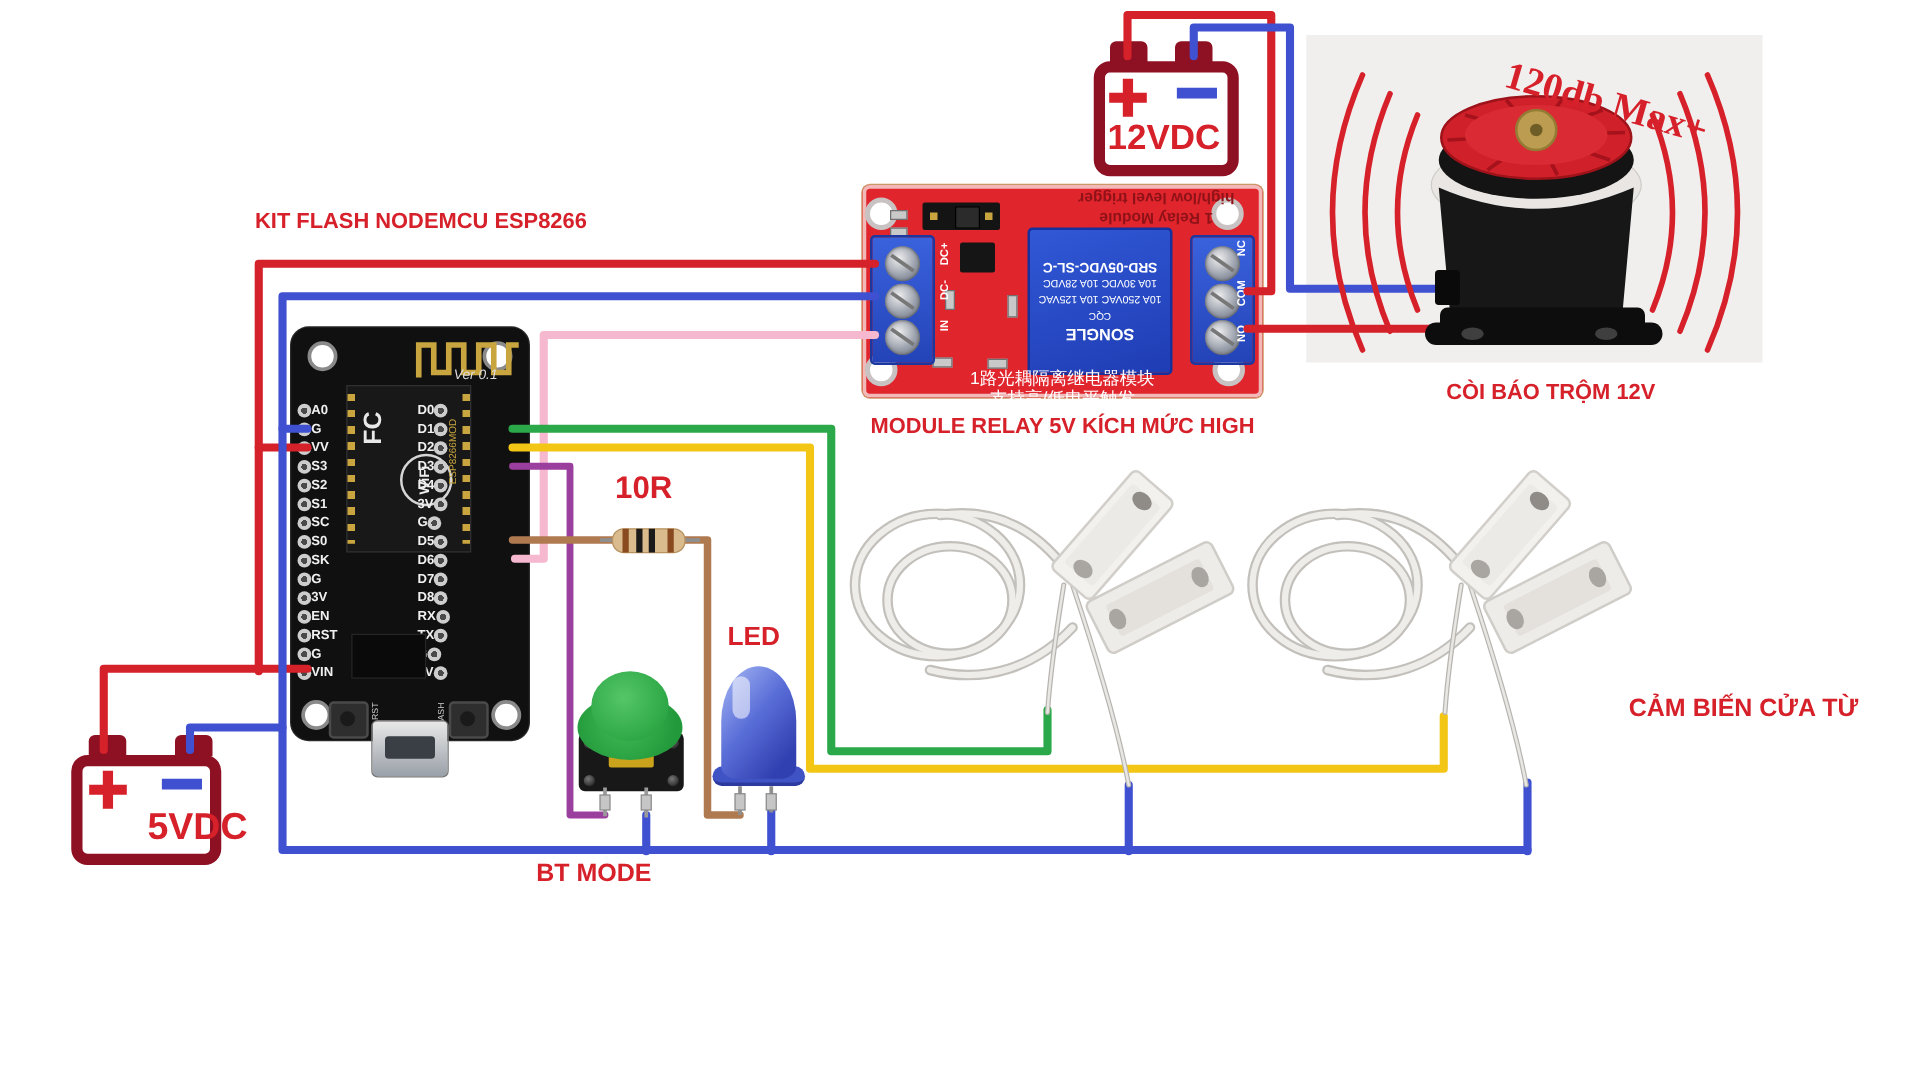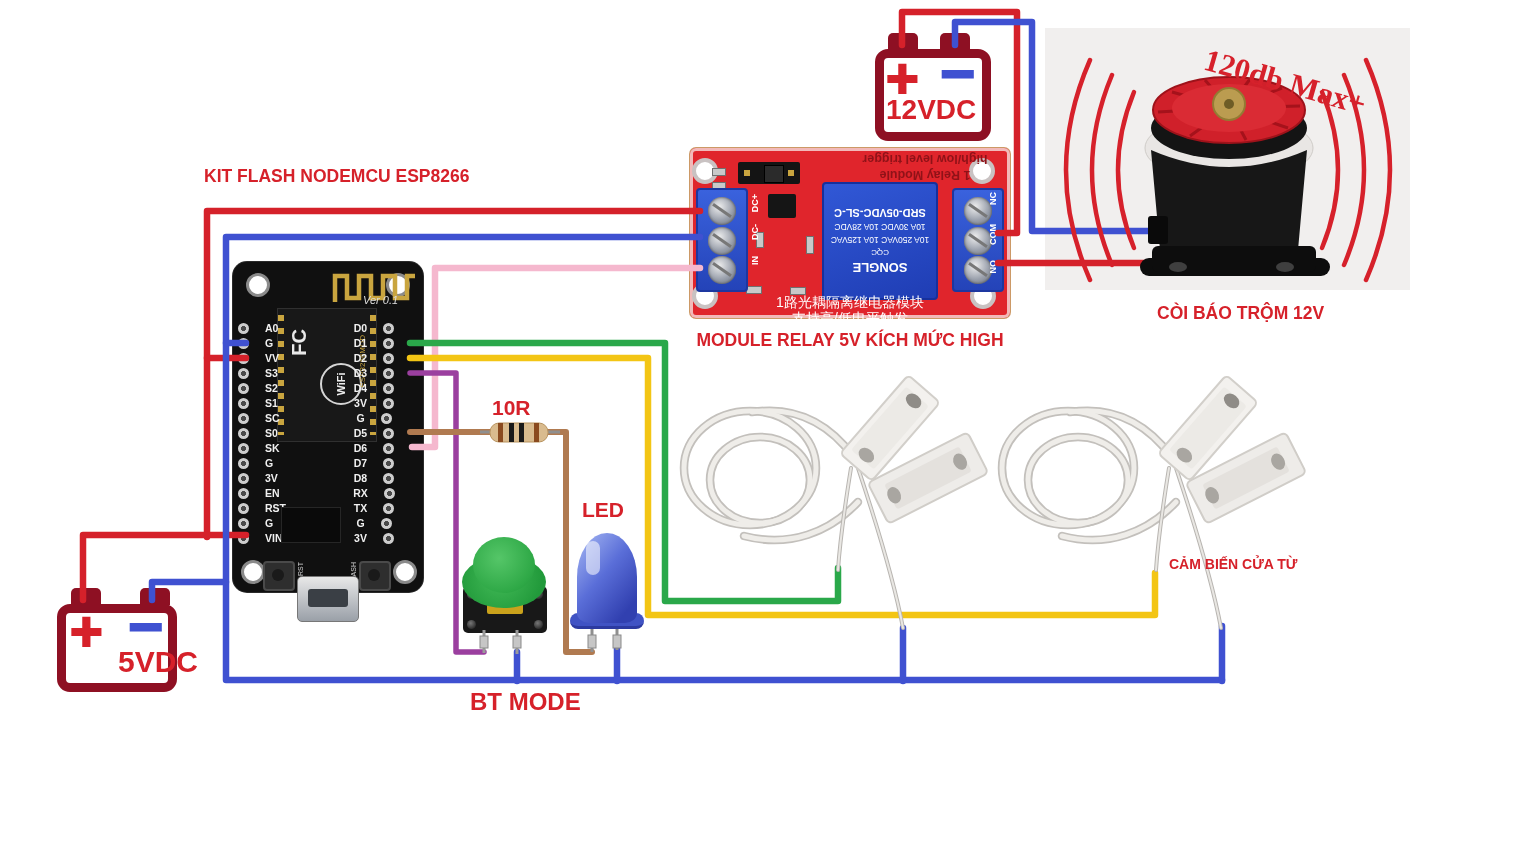--- a/index.html
+++ b/index.html
@@ -13,22 +13,22 @@
   .battery{border:9px solid #8e1023;border-radius:13px;background:#fff;}
   .bterm{position:absolute;top:-25px;width:30px;height:17px;background:#8e1023;border-radius:5px 5px 0 0;}
   .bplus{position:absolute;font-size:56px;line-height:1;font-weight:bold;color:#d6212a;-webkit-text-stroke:2px #d6212a;}
   .bminus{position:absolute;font-size:60px;line-height:1;font-weight:bold;color:#3f51d1;-webkit-text-stroke:2px #3f51d1;}
   .blabel{position:absolute;font-weight:bold;color:#d6212a;letter-spacing:0;}
   
   #mcu{left:233px;top:262px;width:190px;height:330px;background:#101010;border-radius:14px;
        box-shadow:0 0 0 1px #2a2a2a;}
   .mhole{position:absolute;width:24px;height:24px;border-radius:50%;background:#fff;border:3px solid #8a8a8a;box-sizing:border-box;}
   .pincol{position:absolute;display:flex;flex-direction:column;justify-content:space-between;height:222px;top:60px;}
-  .pinrow{display:flex;align-items:center;gap:16px;height:12px;}
-  .pinrow.r{justify-content:center;}
+  .pinrow{display:flex;align-items:center;gap:0;height:12px;}
+  .pinrow.r{justify-content:flex-start;}
   .phole{width:11px;height:11px;border-radius:50%;flex:0 0 11px;
          background:radial-gradient(circle,#4a4a4a 0 2.5px,#cdcdcd 2.5px);}
   .plabel{font-size:10.5px;font-weight:bold;color:#f0f0f0;}
   #espmod{position:absolute;left:44px;top:46px;width:98px;height:132px;background:#181818;border:1px solid #303030;}
   .castel{position:absolute;top:6px;bottom:6px;width:6px;background:repeating-linear-gradient(to bottom,#c9a53f 0 6px,transparent 6px 13px);}
   .mcu-btn{position:absolute;width:32px;height:30px;background:#2e2e2e;border:2px solid #4a4a4a;border-radius:4px;box-sizing:border-box;}
   .mcu-btn::after{content:"";position:absolute;left:7px;top:6px;width:12px;height:12px;border-radius:50%;background:#1a1a1a;}
   .tinyrot{position:absolute;font-size:7px;color:#cfcfcf;writing-mode:vertical-rl;transform:rotate(180deg);}
   
   #relay{left:690px;top:148px;width:320px;height:170px;background:#e0252c;border-radius:6px;
@@ -56,24 +56,24 @@
   .bscrew{position:absolute;width:9px;height:9px;border-radius:50%;background:radial-gradient(circle at 40% 35%,#777,#111);}
   #btn-arm{position:absolute;left:24px;top:14px;width:36px;height:14px;background:#caa21c;border-radius:2px;}
   #led-dome{left:577px;top:533px;width:60px;height:90px;border-radius:30px 30px 12px 12px / 44px 44px 10px 10px;
             background:linear-gradient(130deg,#97a9ee 10%,#5a6ed8 45%,#3140b0 85%);}
   #led-dome::after{content:"";position:absolute;left:9px;top:8px;width:14px;height:34px;border-radius:10px;background:rgba(255,255,255,.55);}
   #led-flange{left:570px;top:613px;width:74px;height:16px;border-radius:8px;background:#4053c4;border-bottom:3px solid #2c3aa0;box-sizing:border-box;}
   
   .lbl-kit{left:204px;top:166px;font-size:17.5px;}
   .lbl-relay{left:690px;top:330px;width:320px;text-align:center;font-size:17.5px;}
   .lbl-siren{left:1157px;top:303px;font-size:17.5px;}
-  .lbl-sensor{left:1169px;top:556px;font-size:14px;}
-  .lbl-10r{left:492px;top:396px;font-size:21px;}
+  .lbl-sensor{left:1303px;top:556px;font-size:20px;}
+  .lbl-10r{left:492px;top:376px;font-size:25px;}
   .lbl-led{left:582px;top:498px;font-size:21px;}
-  .lbl-bt{left:470px;top:688px;font-size:24px;}
+  .lbl-bt{left:429px;top:688px;font-size:20px;}
   .lbl-db{left:1210px;top:42px;font-size:31px;font-family:"Liberation Serif",serif;font-weight:600;
           transform:rotate(16deg);transform-origin:left top;color:#d6212b;}
   .title{left:0;top:770px;width:1536px;text-align:center;font-size:57px;letter-spacing:-1px;}
   
   .wire{fill:none;stroke-linecap:round;stroke-linejoin:round;}
   .cable-under{stroke:#c3c0bc;stroke-width:8.5;fill:none;stroke-linecap:round;}
   .cable-over{stroke:#efede9;stroke-width:5;fill:none;stroke-linecap:round;}
   .lead-under{stroke:#b8b5b1;stroke-width:4;fill:none;stroke-linecap:round;}
   .lead-over{stroke:#e9e7e3;stroke-width:2;fill:none;stroke-linecap:round;}
 </style>

